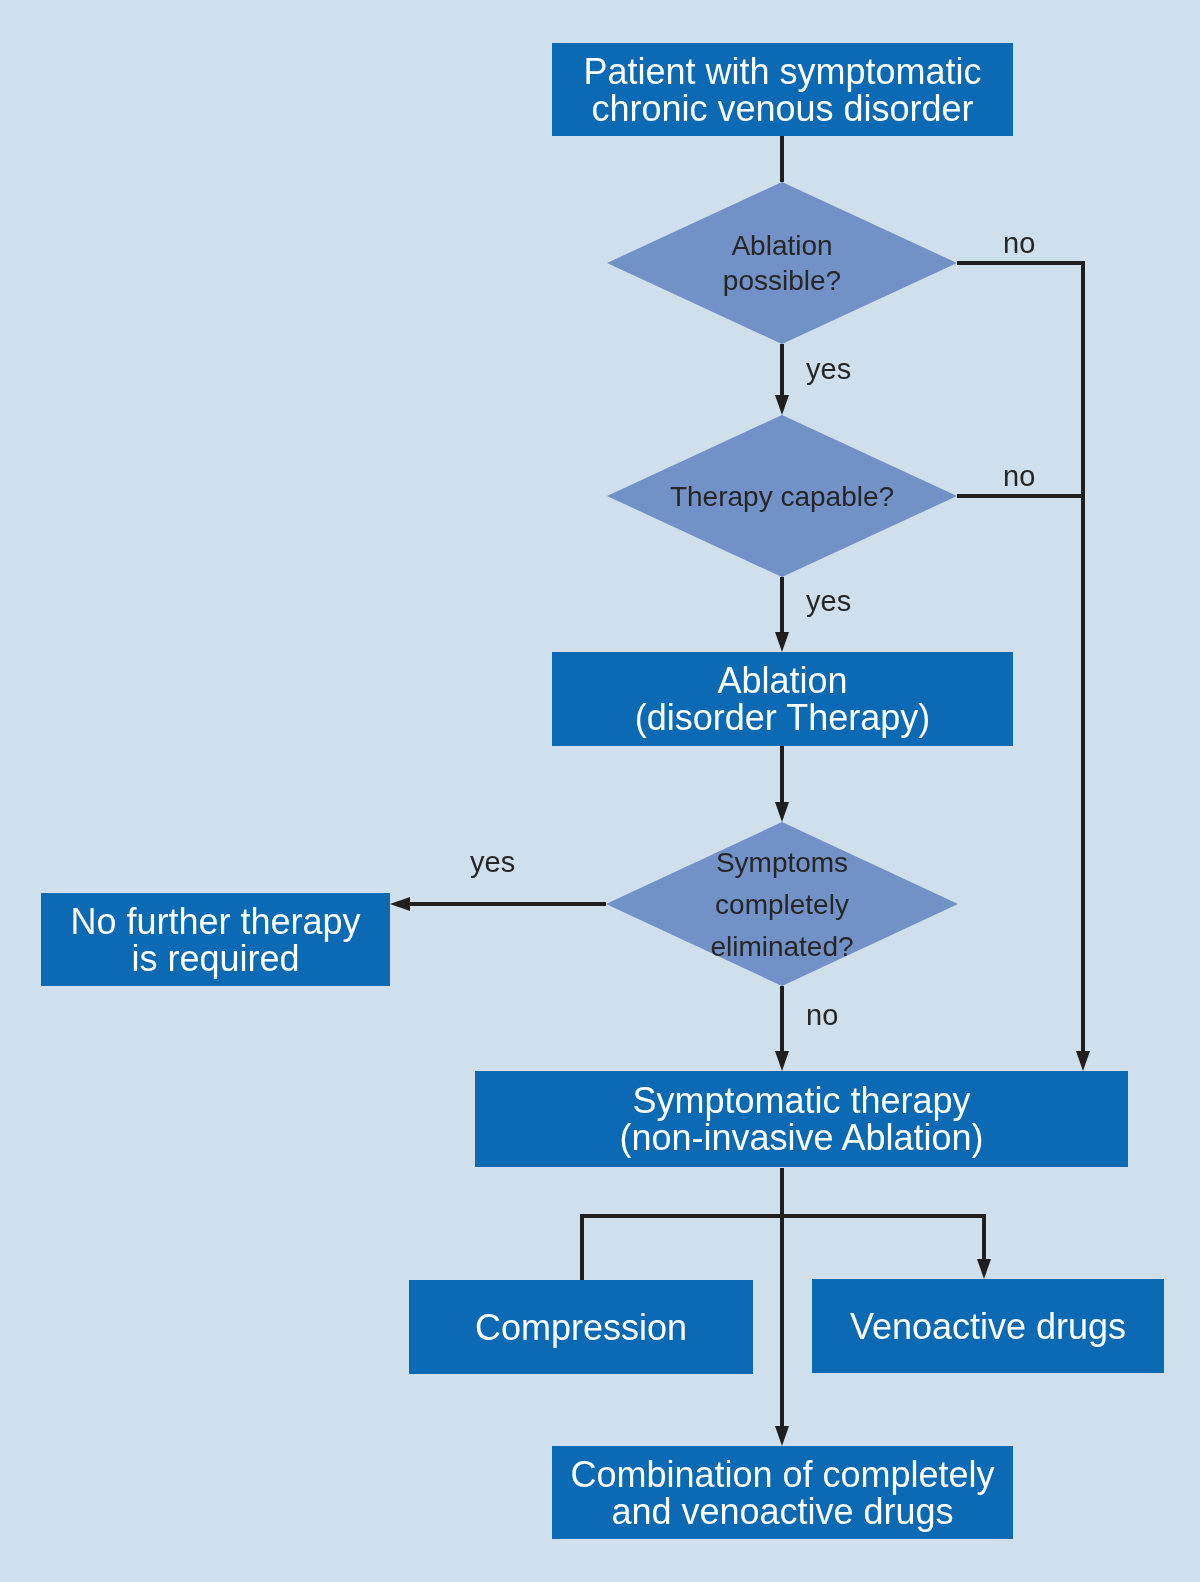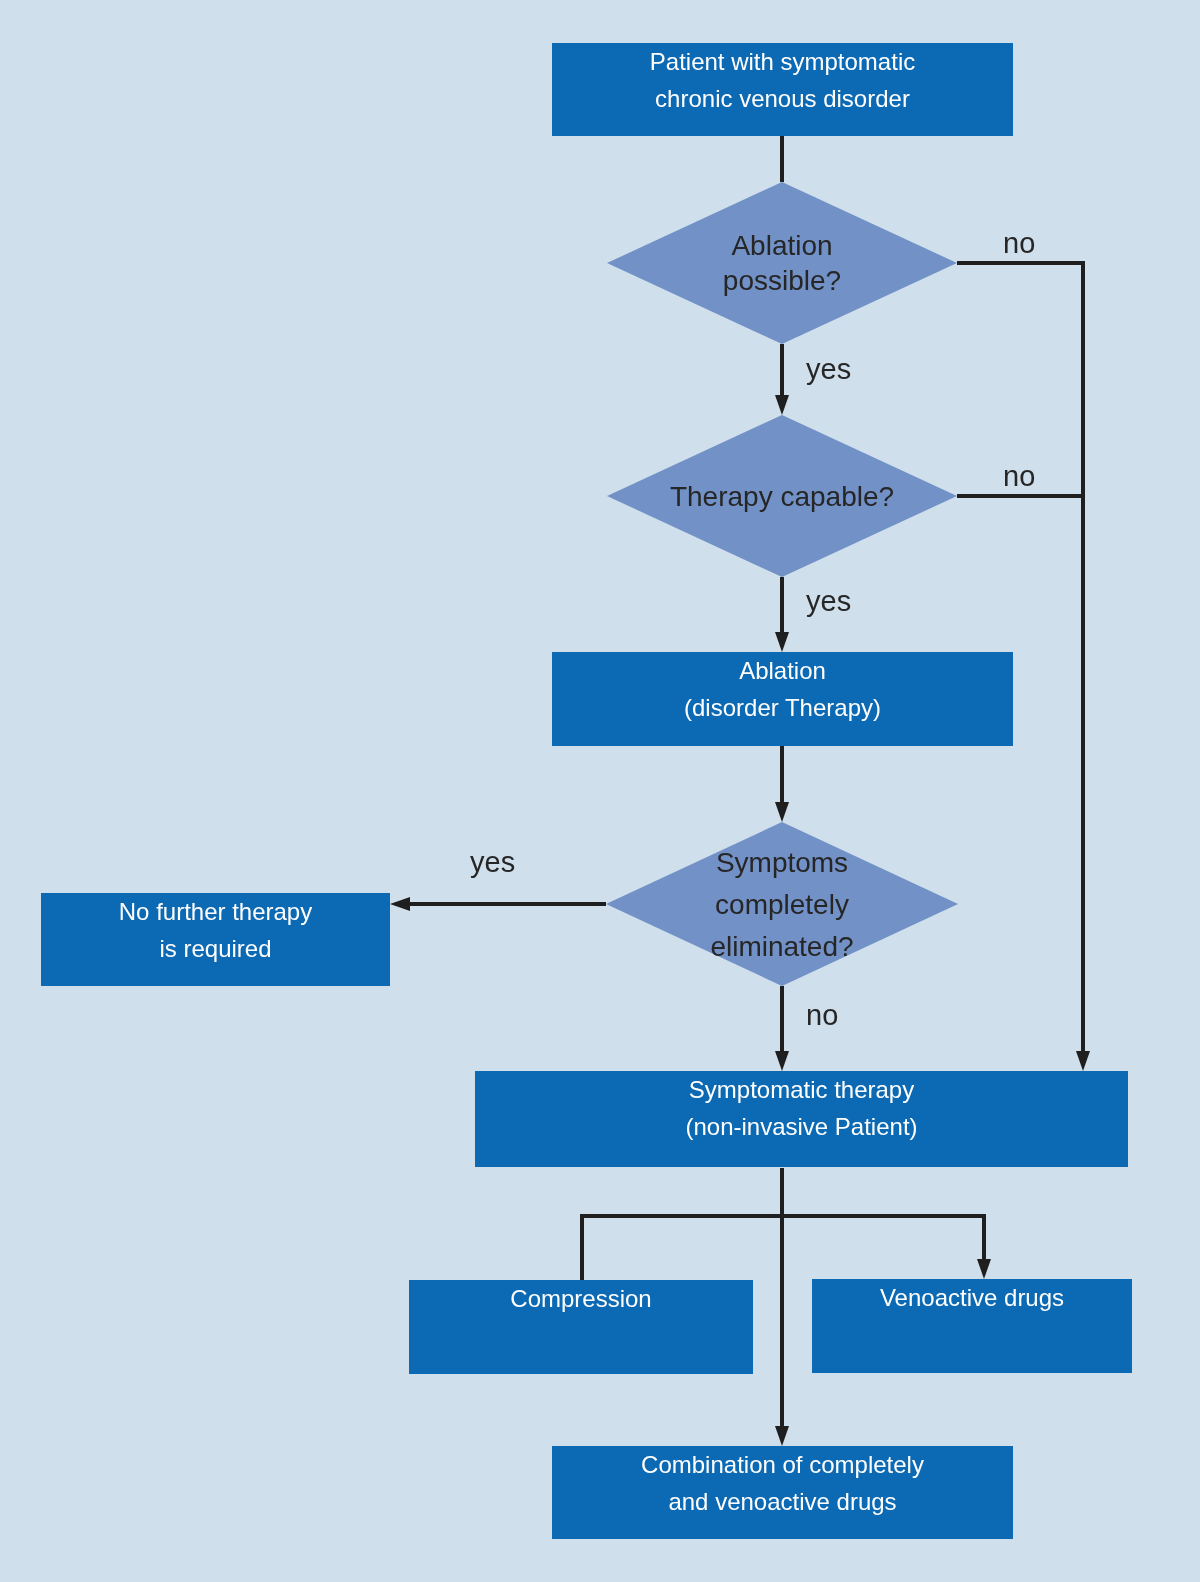--- a/index.html
+++ b/index.html
@@ -43,22 +43,23 @@
     stroke:none;
   }
   .box{
     position:absolute;
     z-index:2;
     background:var(--box_fill);
     color:var(--box_text);
     display:flex;
     flex-direction:column;
     align-items:center;
+    justify-content:center;
     text-align:center;
-    font-size:24px;
+    font-size:36px;
     line-height:37px;
   }
   .diamond-text{
     position:absolute;
     z-index:2;
     color:var(--diamond_text);
     display:flex;
     flex-direction:column;
     align-items:center;
     justify-content:center;
@@ -72,21 +73,21 @@
     color:var(--diamond_text);
     font-size:29px;
     line-height:34px;
   }
   
   .n-patient      {left:552px; top:43px;   width:461px; height:93px;}
   .n-ablation     {left:552px; top:652px;  width:461px; height:94px;}
   .n-nofurther    {left:41px;  top:893px;  width:349px; height:93px;}
   .n-symptomatic  {left:475px; top:1071px; width:653px; height:96px;}
   .n-compression  {left:409px; top:1280px; width:344px; height:94px;}
-  .n-venoactive   {left:812px; top:1279px; width:320px; height:94px;}
+  .n-venoactive   {left:812px; top:1279px; width:352px; height:94px;}
   .n-combination  {left:552px; top:1446px; width:461px; height:93px;}
   .d-possible     {left:607px; top:182px;  width:350px; height:162px;}
   .d-capable      {left:607px; top:415px;  width:350px; height:162px;}
   .d-eliminated   {left:606px; top:822px;  width:352px; height:164px;gap:7px;}
   .l-no1  {left:1003px; top:226px;}
   .l-yes1 {left:806px;  top:352px;}
   .l-no2  {left:1003px; top:459px;}
   .l-yes2 {left:806px;  top:584px;}
   .l-yes3 {left:470px;  top:845px;}
   .l-no3  {left:806px;  top:998px;}
@@ -133,21 +134,21 @@
     <span>(disorder Therapy)</span>
   </div>
 
   <div class="box n-nofurther">
     <span>No further therapy</span>
     <span>is required</span>
   </div>
 
   <div class="box n-symptomatic">
     <span>Symptomatic therapy</span>
-    <span>(non-invasive Patient)</span>
+    <span>(non-invasive Ablation)</span>
   </div>
 
   <div class="box n-compression">
     <span>Compression</span>
   </div>
 
   <div class="box n-venoactive">
     <span>Venoactive drugs</span>
   </div>
 

